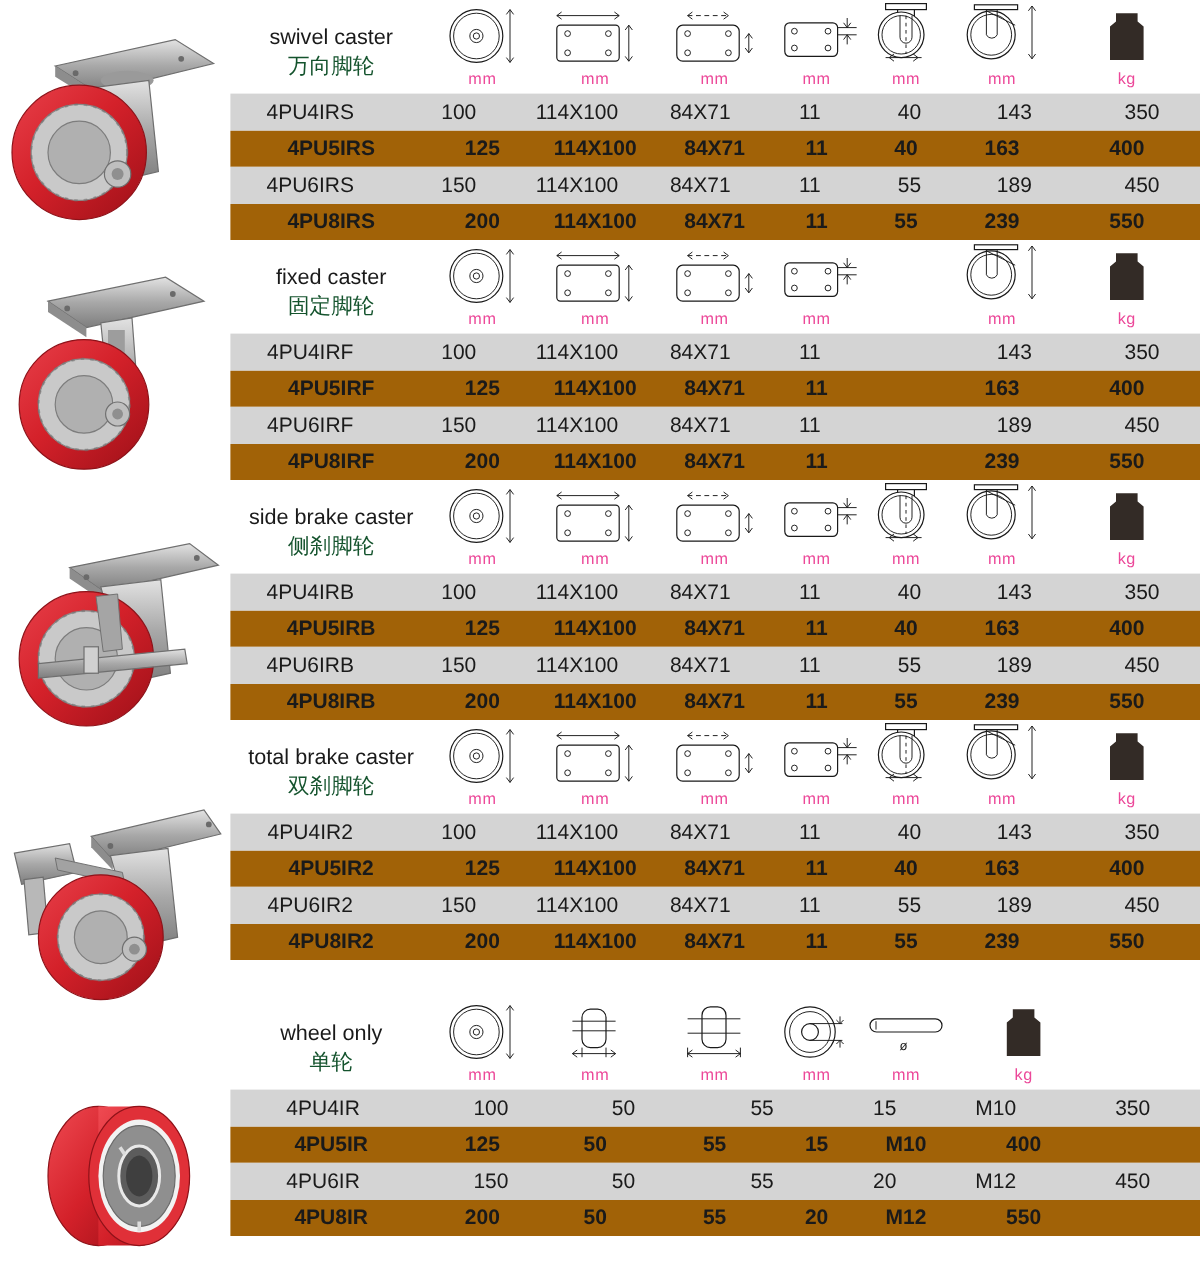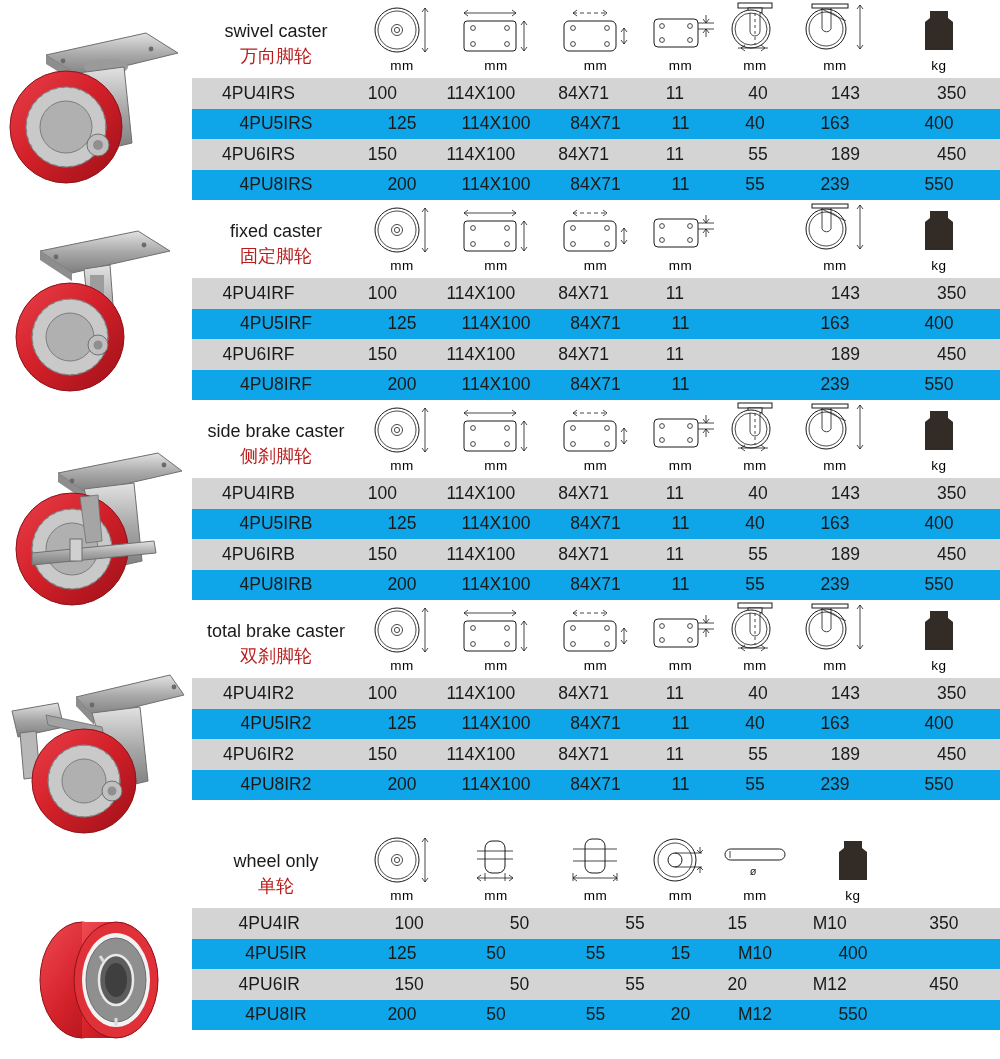--- a/index.html
+++ b/index.html
@@ -54,21 +54,21 @@
     width: 808px;
     background: #ffffff;
   }
   .data-row {
     display: flex;
     align-items: center;
     width: 808px;
     height: 30.5px;
   }
   .data-row.odd  { background: #d4d4d4; gap: 24px; }
-  .data-row.even { background: #0ea5e9; }
+  .data-row.even { background: #a16207; font-weight: bold; }
 
   
   .c0 { width: 168px; }
   .c1 { width: 84px; }
   .c2 { width: 104px; }
   .c3 { width: 95px; }
   .c4 { width: 75px; }
   .c5 { width: 74px; }
   .c6 { width: 86px; }
   .c7 { width: 122px; }
@@ -85,35 +85,35 @@
   .hc {
     display: flex;
     flex-direction: column;
     align-items: center;
     justify-content: flex-end;
     padding-bottom: 5px;
   }
   .hc .unit {
     font-size: 13.5px;
     letter-spacing: 0.5px;
-    color: #000000;
+    color: #ec4899;
     margin-top: 3px;
   }
   .title-cell {
     display: flex;
     flex-direction: column;
     align-items: center;
     justify-content: center;
     padding-bottom: 10px;
   }
   .title-en { font-size: 18px; line-height: 1.3; color: #1a1a1a; }
   .title-cn {
     font-size: 18px;
     line-height: 1.35;
-    color: #b91c1c;
+    color: #14532d;
     font-family: "DejaVu Sans", "Liberation Sans", sans-serif;
   }
 
   svg { display: block; }
   .ln-t { stroke: #1a1a1a; stroke-width: 0.8; fill: none; }
   .fillw{ fill: #ffffff; stroke: #1a1a1a; stroke-width: 1; }
   .wt   { fill: #332b26; }
 
   .gap { width: 808px; background: #ffffff; }
 </style>

